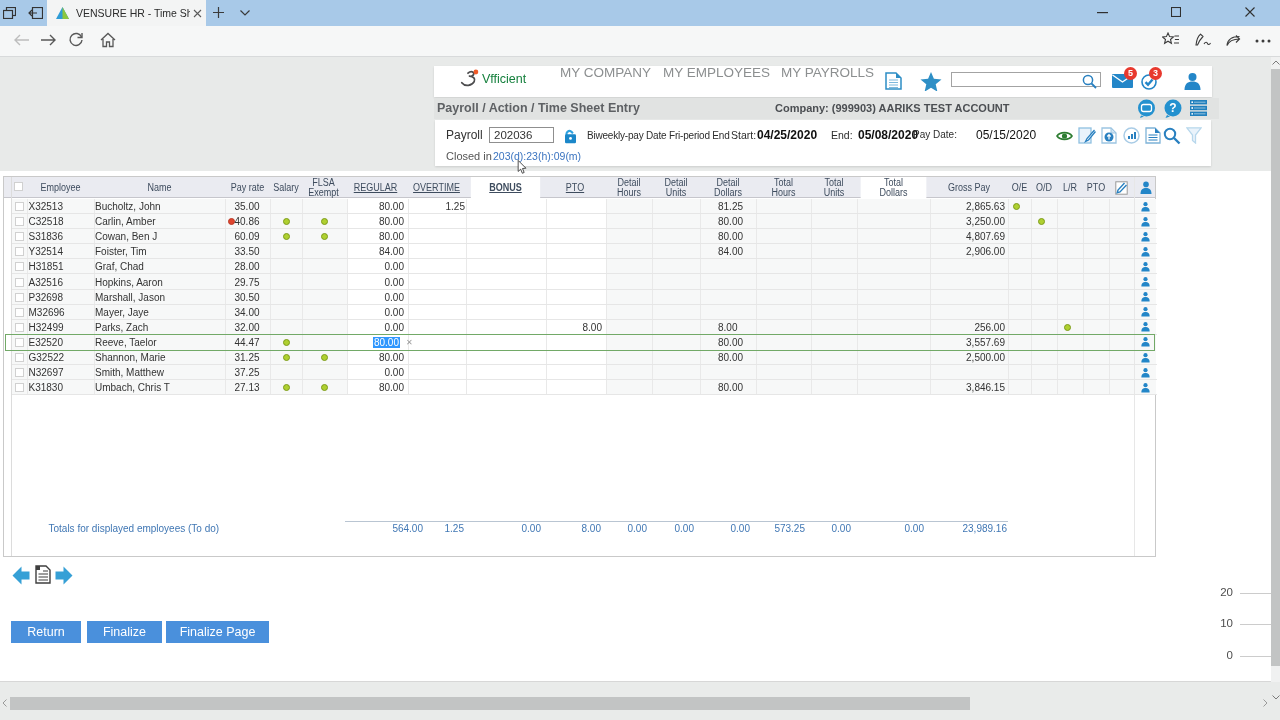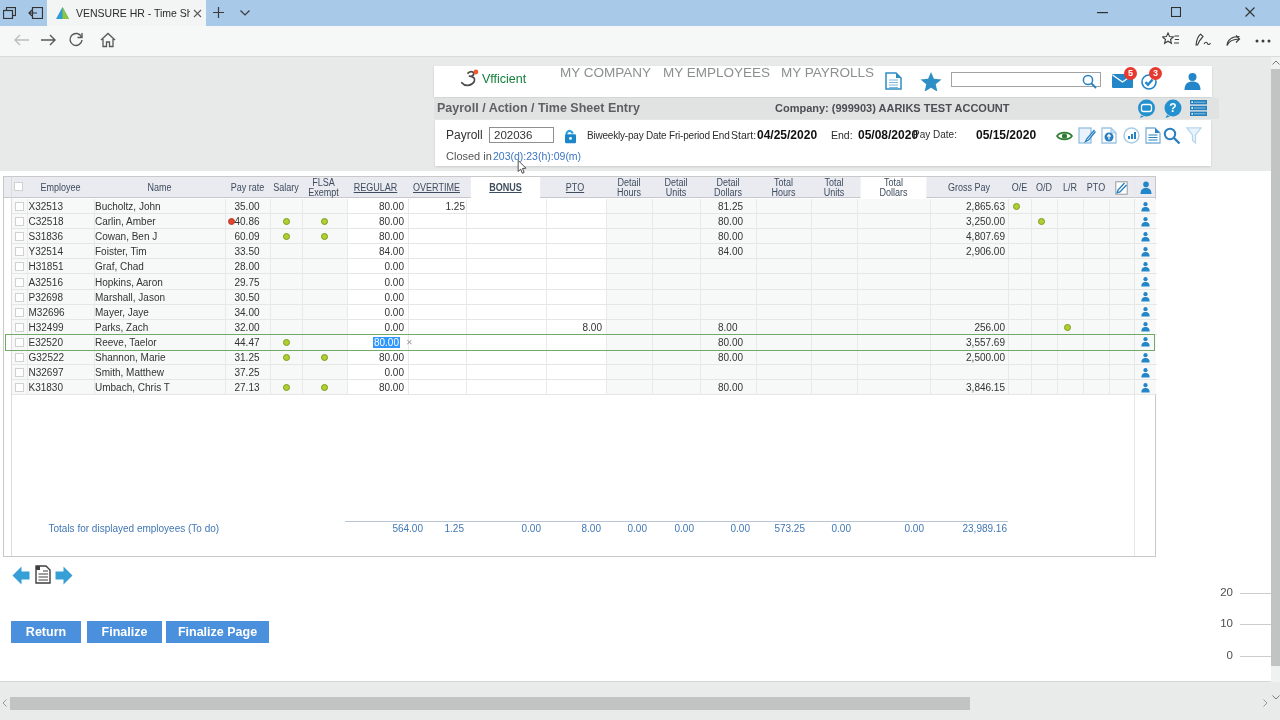--- a/index.html
+++ b/index.html
@@ -38,21 +38,21 @@
 .ce{left:16.5px}.cn{left:83px}
 .cr{left:214px;width:42px;text-align:center}
 .c1{left:334px;width:58px;text-align:right}
 .c2{left:395px;width:58px;text-align:right}
 .c4{left:532px;width:58px;text-align:right}
 .c8{left:706px;width:58px;text-align:left}
 .c11{left:915px;width:78px;text-align:right}
 
 .tot{position:absolute;font-size:10px;color:#4077b4;white-space:nowrap}
 
-.btn{position:absolute;top:564px;height:22px;background:#4a90dc;color:#fff;font-size:12.5px;font-weight:bold;display:flex;align-items:center;justify-content:center}
+.btn{position:absolute;top:564px;height:22px;background:#4a90dc;color:#fff;font-size:12.5px;font-weight:normal;display:flex;align-items:center;justify-content:center}
 
 .axlbl{position:absolute;font-size:11.5px;color:#4e4e4e;width:20px;text-align:right}
 .axline{position:absolute;width:31px;height:1px;background:#cccccc}
 
 #vsb{left:1271px;top:57px;width:9px;height:626px;background:#f0f1f1}
 #vthumb{left:1271px;top:69px;width:9px;height:597px;background:#c2c4c4}
 #hbar{left:0;top:682px;width:1280px;height:38px;background:#e9ebea}
 #hthumb{left:10px;top:697px;width:960px;height:13px;background:#c2c4c4}
 </style>
 </head>
@@ -201,21 +201,21 @@
         <path d="M6 8.6 V5.2 a3 3 0 0 1 6 0 V7" fill="none" stroke="#2ea1df" stroke-width="2.1" transform="rotate(-42 12 8.6)"></path>
         <rect x="3" y="8.3" width="11" height="9" rx="1.2" fill="#1b87c9"></rect>
         <circle cx="8.5" cy="12.4" r="1.4" fill="#fff"></circle>
       </svg>
     <div class="abs" style="left:587px;top:72.5px;font-size:10px;color:#2d2d2d;letter-spacing:-.2px">Biweekly-pay Date Fri-period End</div>
     <div class="abs" style="left:731px;top:72px;font-size:10.5px;color:#2d2d2d">Start:</div>
       <div class="abs" style="left:757px;top:70.5px;font-size:12px;font-weight:bold;color:#111">04/25/2020</div>
     <div class="abs" style="left:831px;top:72px;font-size:10.5px;color:#2d2d2d">End:</div>
       <div class="abs" style="left:858px;top:70.5px;font-size:12px;font-weight:bold;color:#111">05/08/2020</div>
     <div class="abs" style="left:913px;top:72px;font-size:10px;color:#2d2d2d">Pay Date:</div>
-      <div class="abs" style="left:976px;top:70.5px;font-size:12px;font-weight:bold;color:#111">05/15/2020</div>
+      <div class="abs" style="left:976px;top:70.5px;font-size:12px;font-weight:normal;color:#111">05/15/2020</div>
     <svg class="abs" style="left:1056px;top:73px" width="17" height="12" viewBox="0 0 17 12">
         <path d="M1 6 C4 1.5 13 1.5 16 6 C13 10.5 4 10.5 1 6 Z" fill="none" stroke="#2e7d32" stroke-width="1.6"></path>
         <circle cx="8.5" cy="6" r="2.6" fill="#2e7d32"></circle>
       </svg>
     <svg class="abs" style="left:1078px;top:70px" width="18" height="17" viewBox="0 0 18 17">
         <rect x="1" y="1" width="12" height="15" fill="#eaf3fb" stroke="#8fc0e0" stroke-width="1.3"></rect>
         <path d="M16.5 3 L9 11.5 L7.5 14.5 L10.5 13 L17.5 4.5" fill="#fff" stroke="#2980c0" stroke-width="1.3"></path>
       </svg>
     <svg class="abs" style="left:1101px;top:70px" width="16" height="17" viewBox="0 0 16 17">
         <path d="M1 1 H10 L15 6 V16 H1 Z" fill="#fff" stroke="#9cc5e2" stroke-width="1.3"></path>

